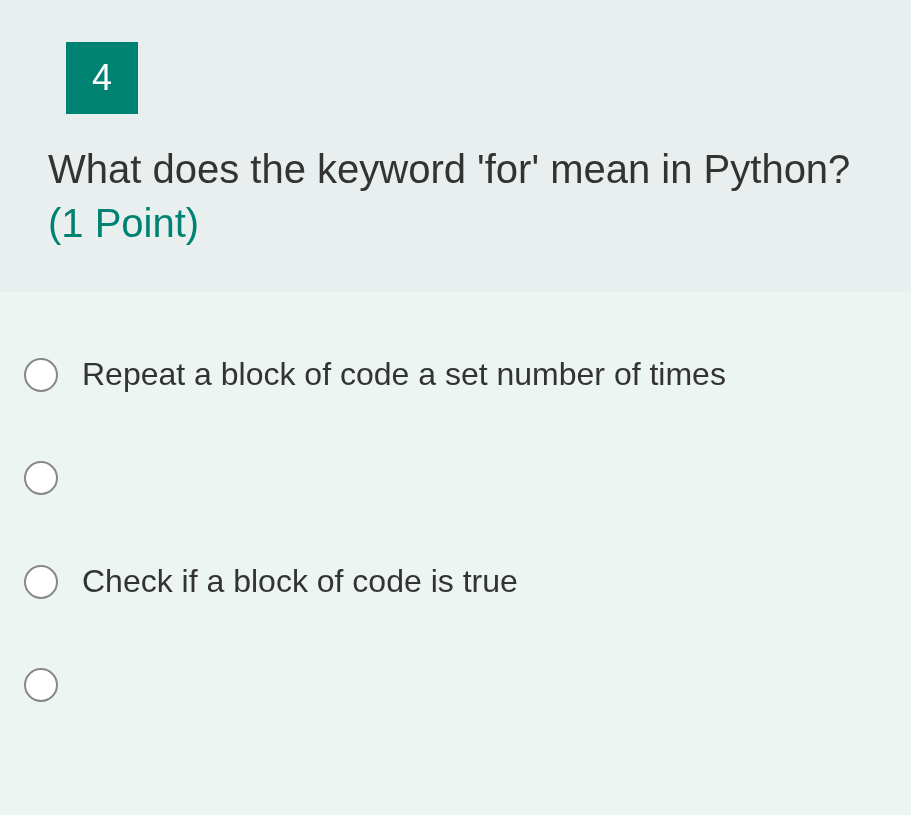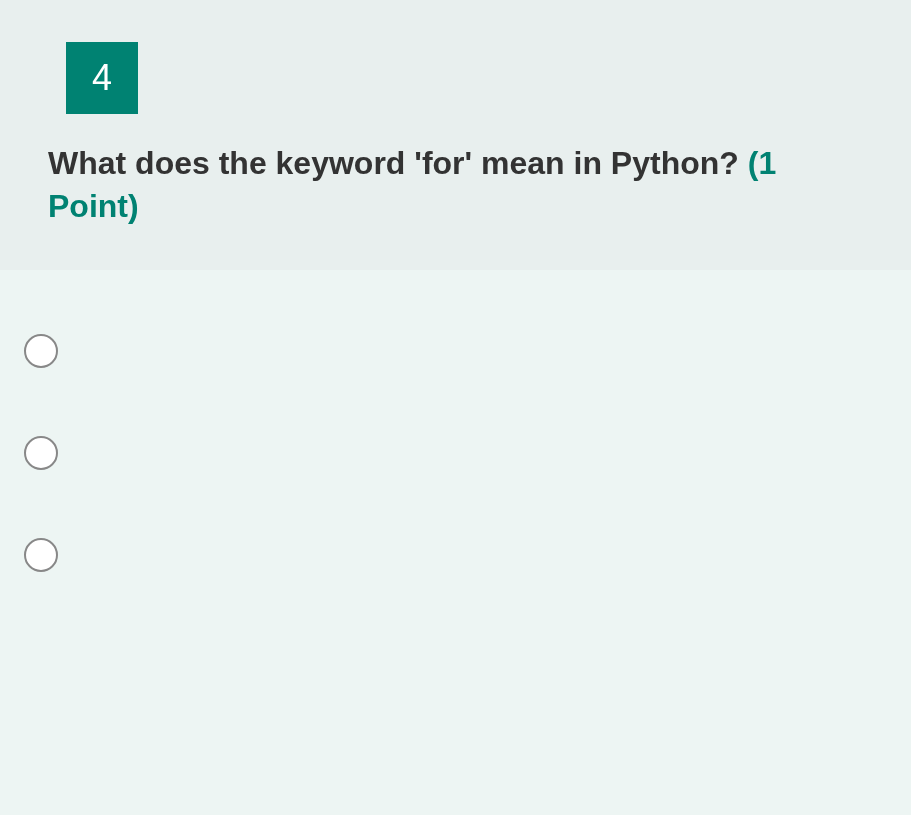--- a/index.html
+++ b/index.html
@@ -25,24 +25,24 @@
       width: 72px;
       height: 72px;
       background: #008272;
       color: #ffffff;
       font-size: 36px;
       font-weight: 400;
       margin-left: 18px;
       margin-bottom: 28px;
     }
     .question-text {
-      font-size: 32px;
+      font-size: 40px;
       color: #333333;
       line-height: 1.35;
-      font-weight: 700;
+      font-weight: 400;
     }
     .points-text {
       color: #008272;
     }
     .options-container {
       padding: 30px 24px 0 24px;
     }
     .option-row {
       display: flex;
       align-items: center;
@@ -71,20 +71,25 @@
   <div class="question-number-badge">4</div>
   <div class="question-text">
     <span>What does the keyword 'for' mean in Python?</span>
     <span class="points-text">(1 Point)</span>
   </div>
 </div>
 
 <div class="options-container">
   <div class="option-row">
     <div class="radio-circle"></div>
+    <div class="option-label">Repeat a block of code a set number of times</div>
   </div>
   <div class="option-row">
     <div class="radio-circle"></div>
+  </div>
+  <div class="option-row">
+    <div class="radio-circle"></div>
+    <div class="option-label">Check if a block of code is true</div>
   </div>
   <div class="option-row">
     <div class="radio-circle"></div>
   </div>
 </div>
 
 </body></html>

